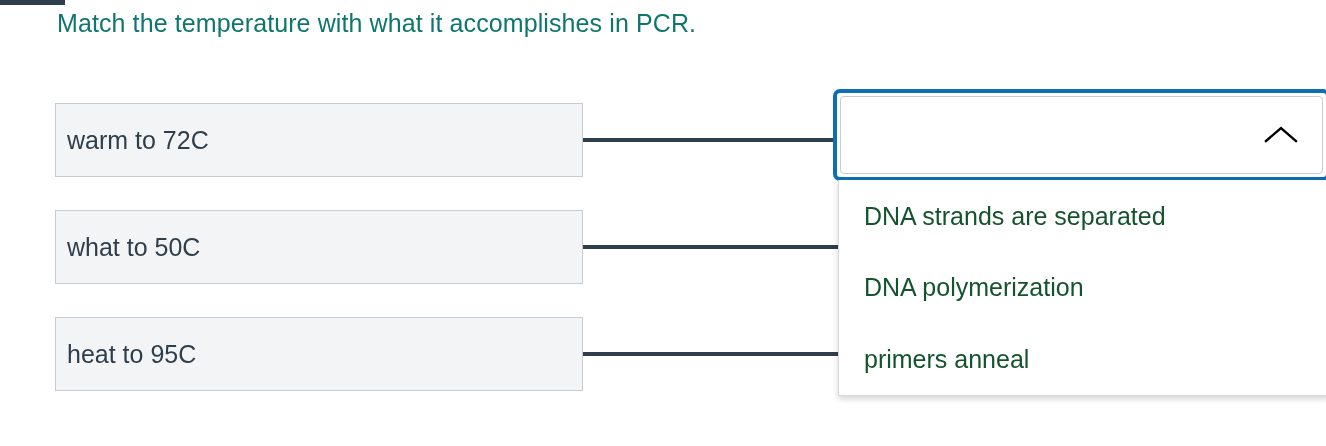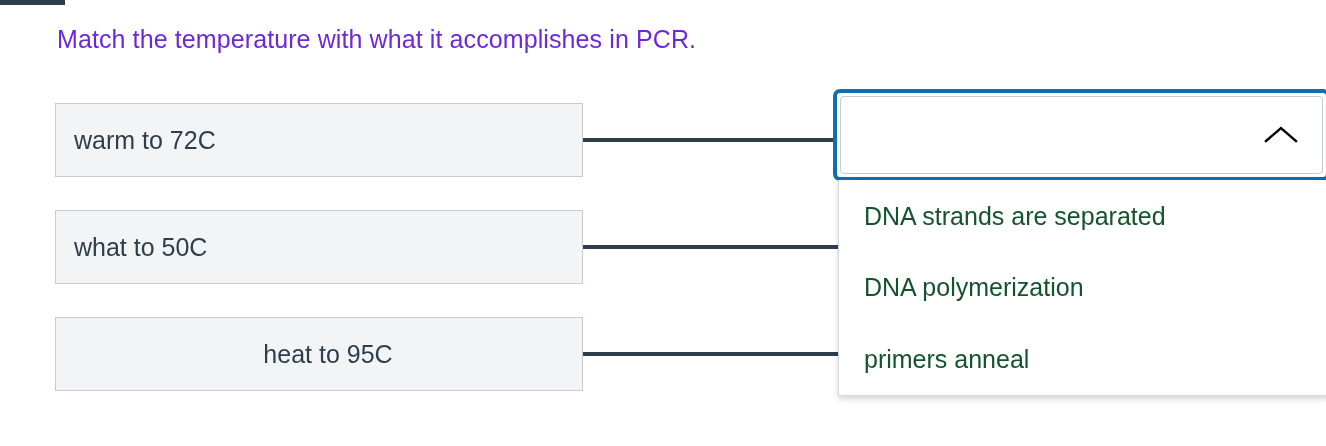--- a/index.html
+++ b/index.html
@@ -23,50 +23,50 @@
     top: 0;
     width: 65px;
     height: 5px;
     background: #2f3e4c;
   }
 
   
   .prompt {
     position: absolute;
     left: 57px;
-    top: 22px;
+    top: 6px;
     font-size: 25px;
     line-height: 34px;
-    color: #6d28d9;
+    color: #0f766e;
     letter-spacing: 0.1px;
     white-space: nowrap;
   }
 
   
   .term-box {
     position: absolute;
     left: 55px;
     width: 528px;
     height: 74px;
     box-sizing: border-box;
     background: #f3f4f5;
     border: 1px solid #c6ccd2;
     display: flex;
     align-items: center;
-    padding-left: 18px;
+    padding-left: 11px;
   }
   .term-box .term-label {
     font-size: 25px;
     line-height: 30px;
     color: #2f3e4c;
     white-space: nowrap;
   }
   #term-0 { top: 103px; }
   #term-1 { top: 210px; }
-  #term-2 { top: 317px; justify-content: center; }
+  #term-2 { top: 317px; }
 
   
   .connector {
     position: absolute;
     left: 583px;
     height: 4px;
     background: #2f3e4c;
   }
   #connector-0 { top: 138px; width: 255px; }
   #connector-1 { top: 245px; width: 255px; }

